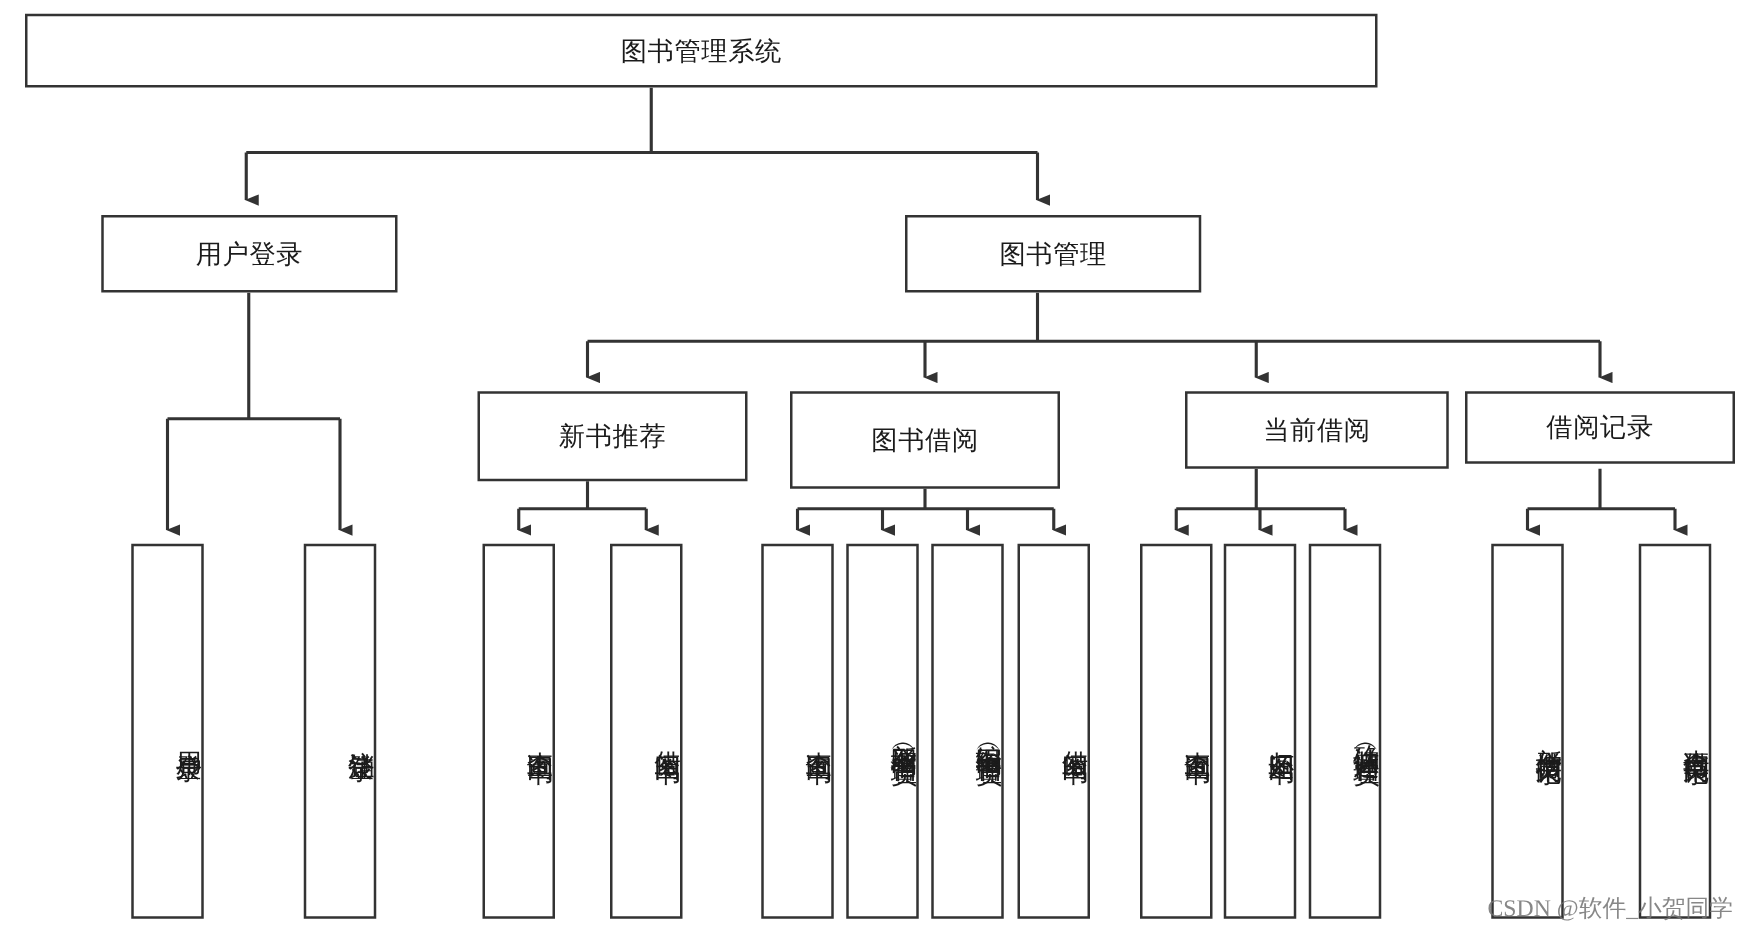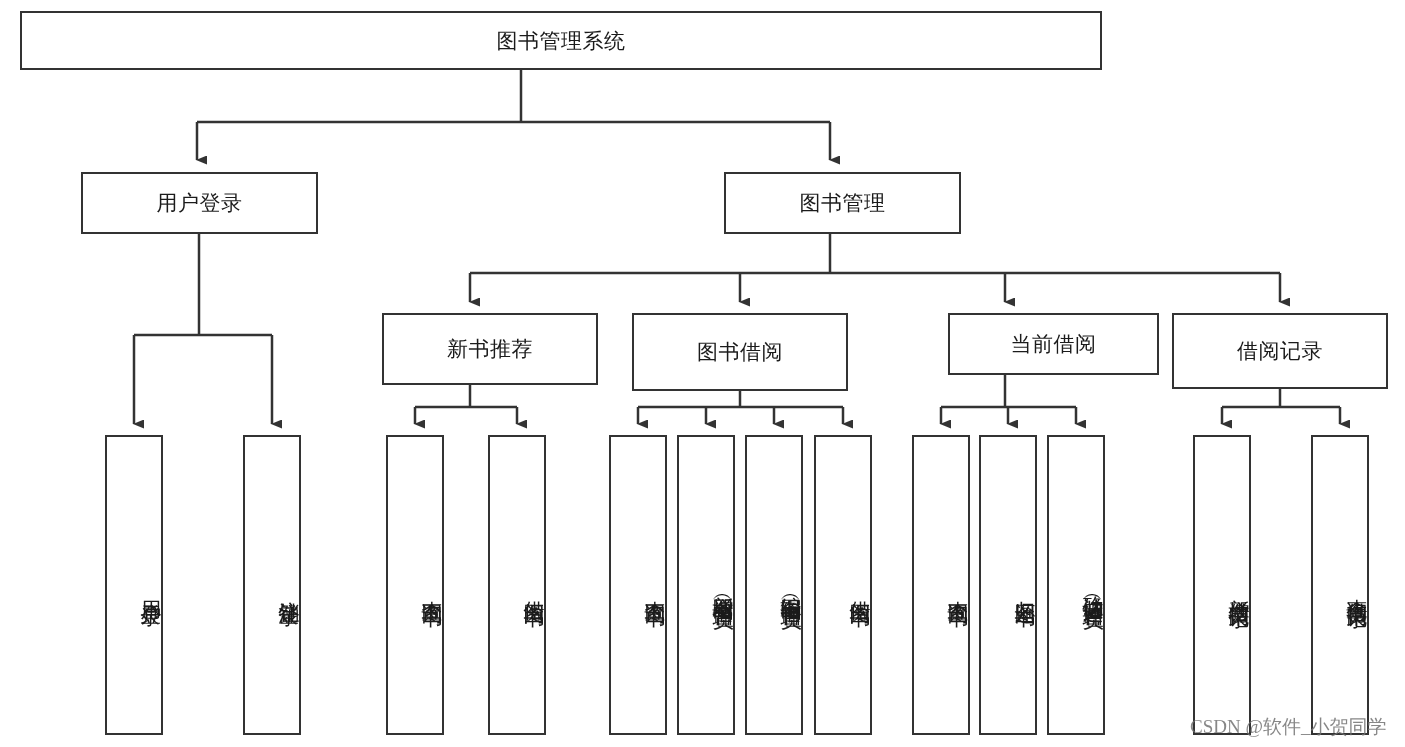--- a/index.html
+++ b/index.html
@@ -130,21 +130,21 @@
 
   <div class="node horizontal" style="left:382px; top:313px; width:216px; height:72px;">
     <span class="node-label">新书推荐</span>
   </div>
   <div class="node horizontal" style="left:632px; top:313px; width:216px; height:78px;">
     <span class="node-label">图书借阅</span>
   </div>
   <div class="node horizontal" style="left:900px; top:313px; width:211px; height:62px;margin-left:48px;">
     <span class="node-label">当前借阅</span>
   </div>
-  <div class="node horizontal" style="left:1172px; top:313px; width:216px; height:76px;">
+  <div class="node horizontal" style="left:1172px; top:313px; width:216px; height:58px;">
     <span class="node-label">借阅记录</span>
   </div>
 
   <div class="node vertical" style="left:105px; top:435px; width:58px; height:300px;">
     <span class="node-label">用户登录</span>
   </div>
   <div class="node vertical" style="left:243px; top:435px; width:58px; height:300px;">
     <span class="node-label">注销登录</span>
   </div>
 

